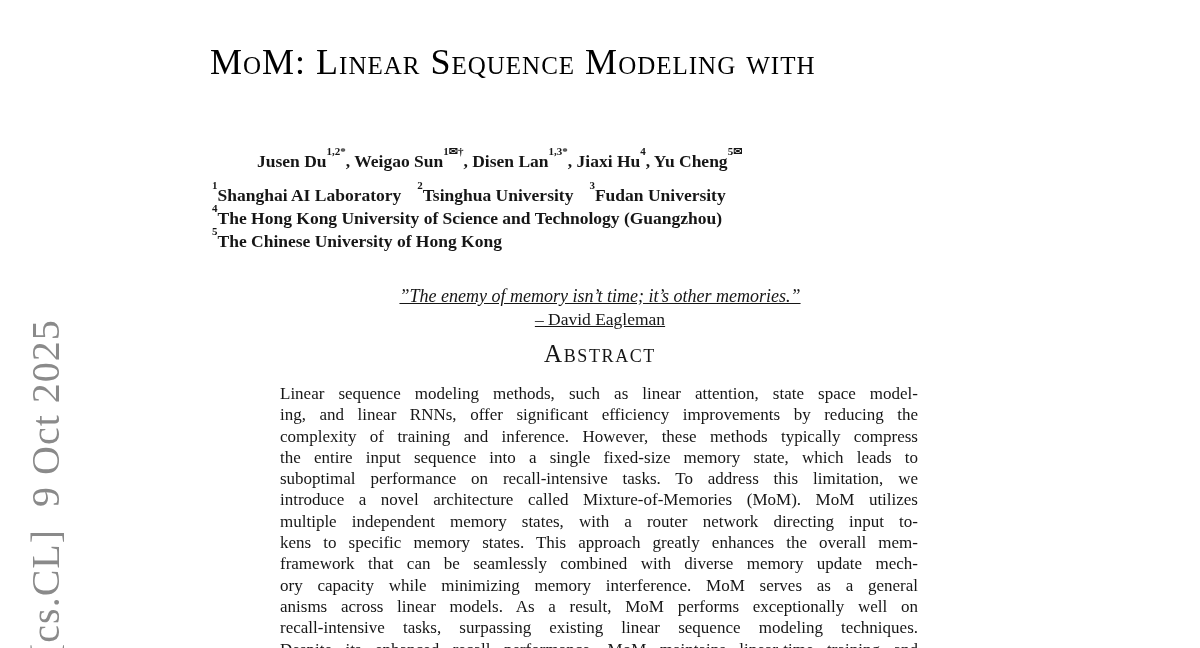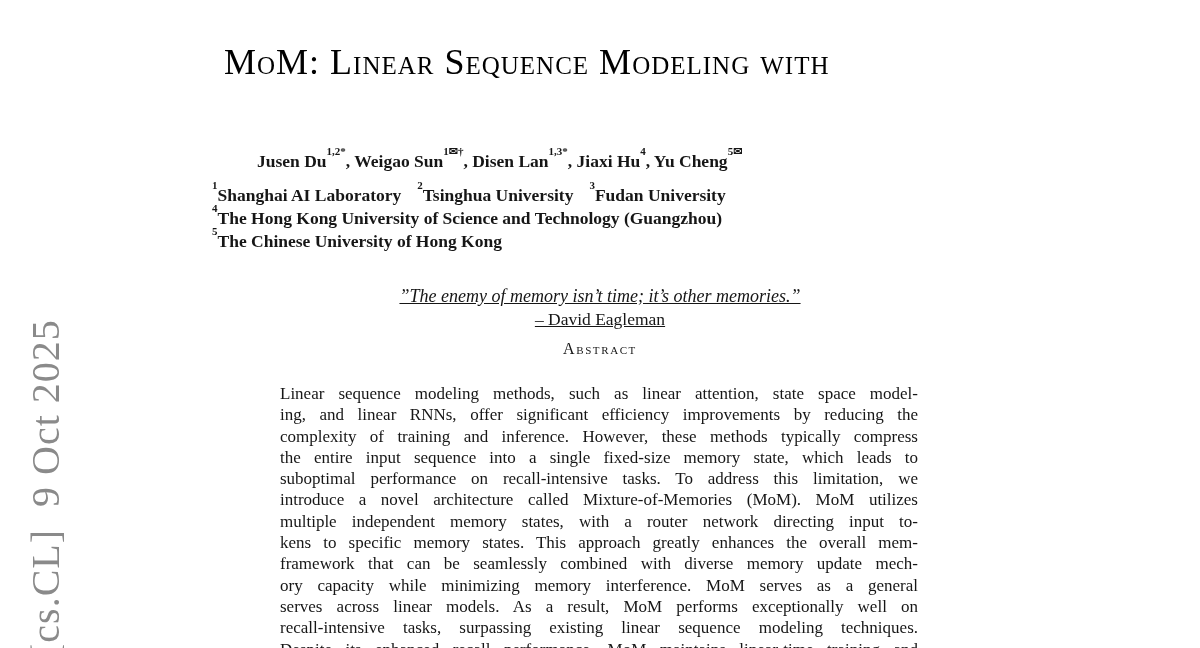--- a/index.html
+++ b/index.html
@@ -9,21 +9,21 @@
     font-family:"Liberation Serif","DejaVu Serif",serif;
   }
   
   .watermark {
     position:absolute; left:26px; top:657px;
     transform:rotate(-90deg); transform-origin:0 0;
     font-size:40px; line-height:40px; color:#8a8a8a;
     white-space:pre; letter-spacing:1px;
   }
   .title {
-    position:absolute; left:224px; top:44px; margin:0;
+    position:absolute; left:210px; top:44px; margin:0;
     font-size:36px; line-height:37px; font-weight:normal;
     font-variant:small-caps; letter-spacing:1px; color:#000;
   }
   .title .tl { display:block; }
   .authors {
     position:absolute; left:213px; top:151px;
     font-size:17.5px; font-weight:bold; white-space:nowrap;margin-left:44px;
   }
   sup.s {
     font-size:11px; position:relative; top:-0.5em; line-height:0;
@@ -35,21 +35,21 @@
   .affil-seg { margin-right:16px;font-weight:bold; }
   .affil-seg:last-child { margin-right:0; }
   .epigraph {
     position:absolute; left:280px; top:285px; width:640px;
     text-align:center; line-height:22px;text-decoration:underline;
   }
   .quote { font-style:italic; font-size:18px; }
   .attribution { font-size:17.5px; margin-top:1px; }
   .abstract-heading {
     position:absolute; left:280px; top:340px; width:640px;
-    text-align:center; font-size:16px; font-variant:small-caps;
+    text-align:center; font-size:25px; font-variant:small-caps;
     letter-spacing:1.6px;
   }
   .abstract-body {
     position:absolute; left:280px; top:383px; width:638px;
     font-size:17px; line-height:21.3px;
   }
   .abs-line { text-align:justify; text-align-last:justify; }
 </style>
 </head>
 <body>
@@ -89,18 +89,18 @@
     <div class="abs-line">Linear sequence modeling methods, such as linear attention, state space model-</div>
     <div class="abs-line">ing, and linear RNNs, offer significant efficiency improvements by reducing the</div>
     <div class="abs-line">complexity of training and inference. However, these methods typically compress</div>
     <div class="abs-line">the entire input sequence into a single fixed-size memory state, which leads to</div>
     <div class="abs-line">suboptimal performance on recall-intensive tasks. To address this limitation, we</div>
     <div class="abs-line">introduce a novel architecture called Mixture-of-Memories (MoM). MoM utilizes</div>
     <div class="abs-line">multiple independent memory states, with a router network directing input to-</div>
     <div class="abs-line">kens to specific memory states. This approach greatly enhances the overall mem-</div>
     <div class="abs-line">framework that can be seamlessly combined with diverse memory update mech-</div>
     <div class="abs-line">ory capacity while minimizing memory interference. MoM serves as a general</div>
-    <div class="abs-line">serves across linear models. As a result, MoM performs exceptionally well on</div>
+    <div class="abs-line">anisms across linear models. As a result, MoM performs exceptionally well on</div>
     <div class="abs-line">recall-intensive tasks, surpassing existing linear sequence modeling techniques.</div>
     <div class="abs-line">Despite its enhanced recall performance, MoM maintains linear-time training and</div>
   </div>
 
 </div>
 
 </body></html>

